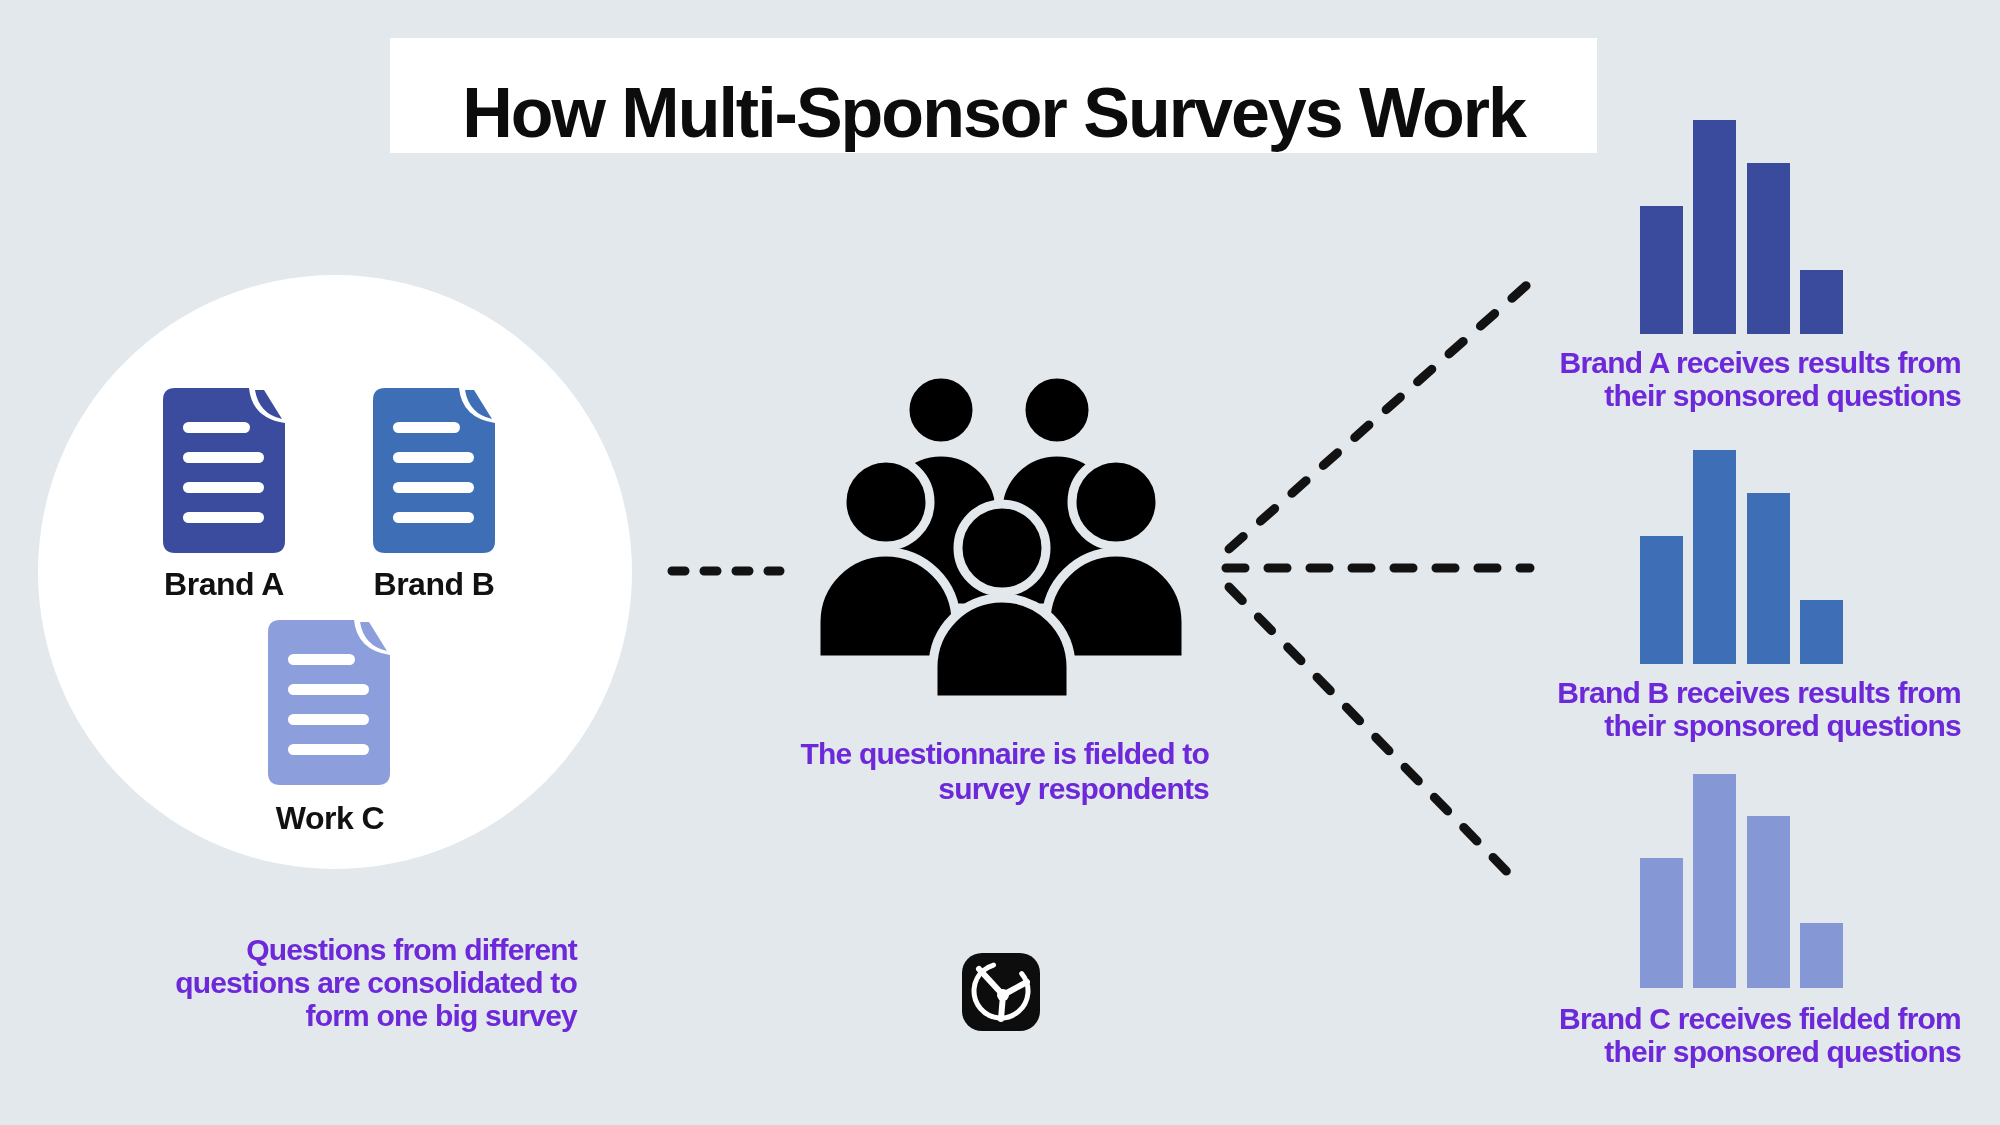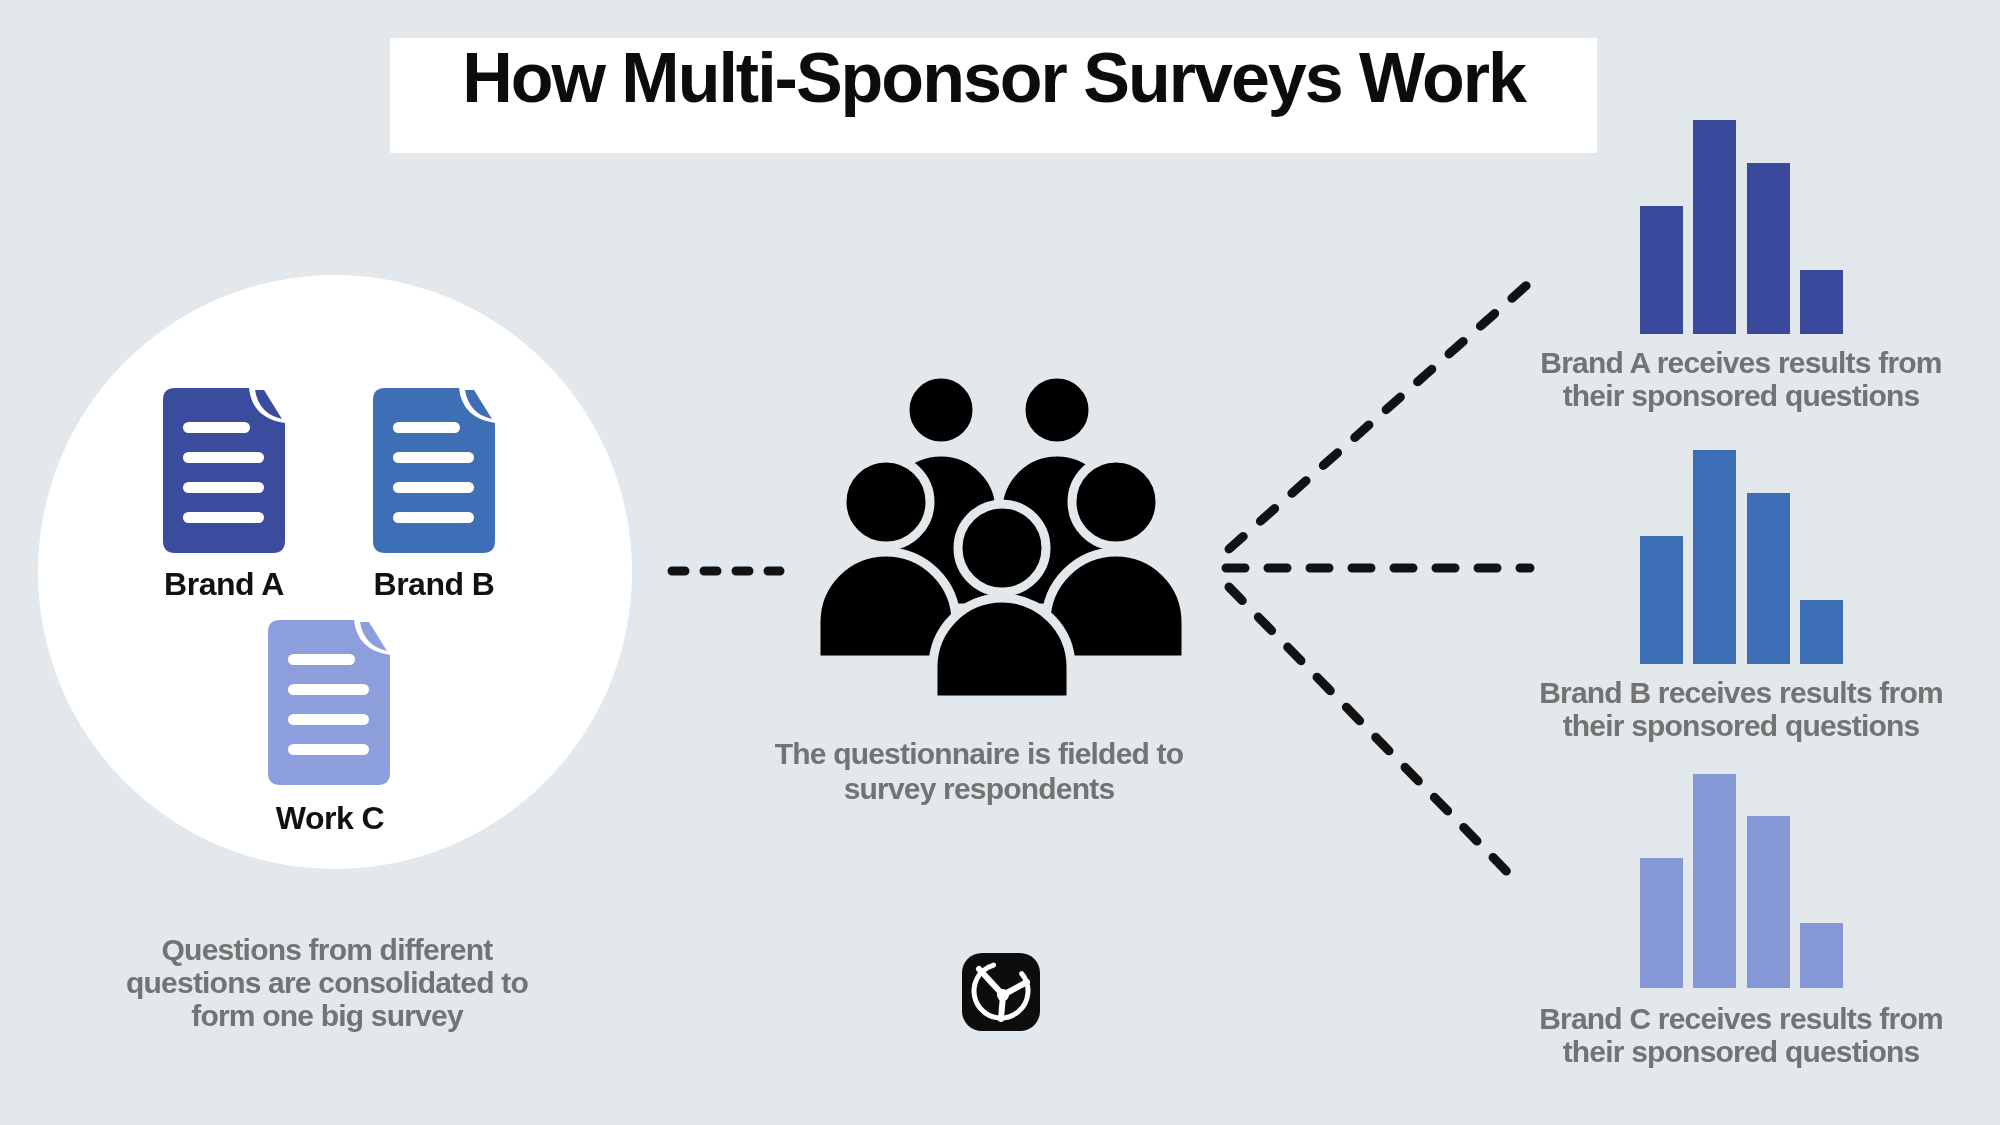--- a/index.html
+++ b/index.html
@@ -6,32 +6,32 @@
   #canvas{
     position:relative;width:2000px;height:1125px;overflow:hidden;
     background:#e2e8ec;
     font-family:"Liberation Sans",sans-serif;
     color:#131313;
   }
   .abs{position:absolute;}
   
   #title-banner{
     left:390px;top:38px;width:1207px;height:115px;background:#ffffff;
-    display:flex;align-items:flex-start;justify-content:center;
+    display:flex;align-items:flex-end;justify-content:center;
   }
   #title-banner h1{
     margin:0;font-size:70px;font-weight:800;letter-spacing:-2px;color:#0c0c0c;white-space:nowrap;
   }
   
   #sources-circle{left:38px;top:275px;width:594px;height:594px;border-radius:50%;background:#ffffff;}
   .doc-label{
     width:220px;text-align:center;font-size:32px;font-weight:800;letter-spacing:-0.5px;color:#111111;
   }
   .caption{
-    text-align:center;font-weight:800;color:#737373;letter-spacing:-0.8px;
+    text-align:right;font-weight:800;color:#6d28d9;letter-spacing:-0.8px;
   }
   #left-caption{left:77px;top:933px;width:500px;font-size:30px;line-height:33px;}
   #center-caption{left:749px;top:736px;width:460px;font-size:30px;line-height:35px;}
   .chart-caption{left:1521px;width:440px;font-size:30px;line-height:33px;}
   #caption-a{top:346px;}
   #caption-b{top:676px;}
   #caption-c{top:1002px;}
   
   .mini-chart{position:absolute;width:203px;height:214px;}
   #chart-a{left:1640px;top:120px;}
@@ -150,21 +150,21 @@
 
   <div id="caption-a" class="abs caption chart-caption">
     <div>Brand A receives results from</div>
     <div>their sponsored questions</div>
   </div>
   <div id="caption-b" class="abs caption chart-caption">
     <div>Brand B receives results from</div>
     <div>their sponsored questions</div>
   </div>
   <div id="caption-c" class="abs caption chart-caption">
-    <div>Brand C receives results from</div>
+    <div>Brand C receives fielded from</div>
     <div>their sponsored questions</div>
   </div>
 
   <svg class="abs" style="left:962px;top:953px" width="78" height="78" viewBox="0 0 78 78">
     <rect width="78" height="78" rx="20" fill="#0d0d0d"></rect>
     <g stroke="#ffffff" fill="none" stroke-linecap="round">
       <circle cx="39" cy="38" r="27" stroke-width="5" stroke-dasharray="138 32" transform="rotate(-40 39 38)"></circle>
       <line x1="41" y1="42" x2="17" y2="16" stroke-width="6"></line>
       <line x1="41" y1="42" x2="65" y2="29" stroke-width="6"></line>
       <line x1="41" y1="42" x2="39" y2="66" stroke-width="6"></line>

